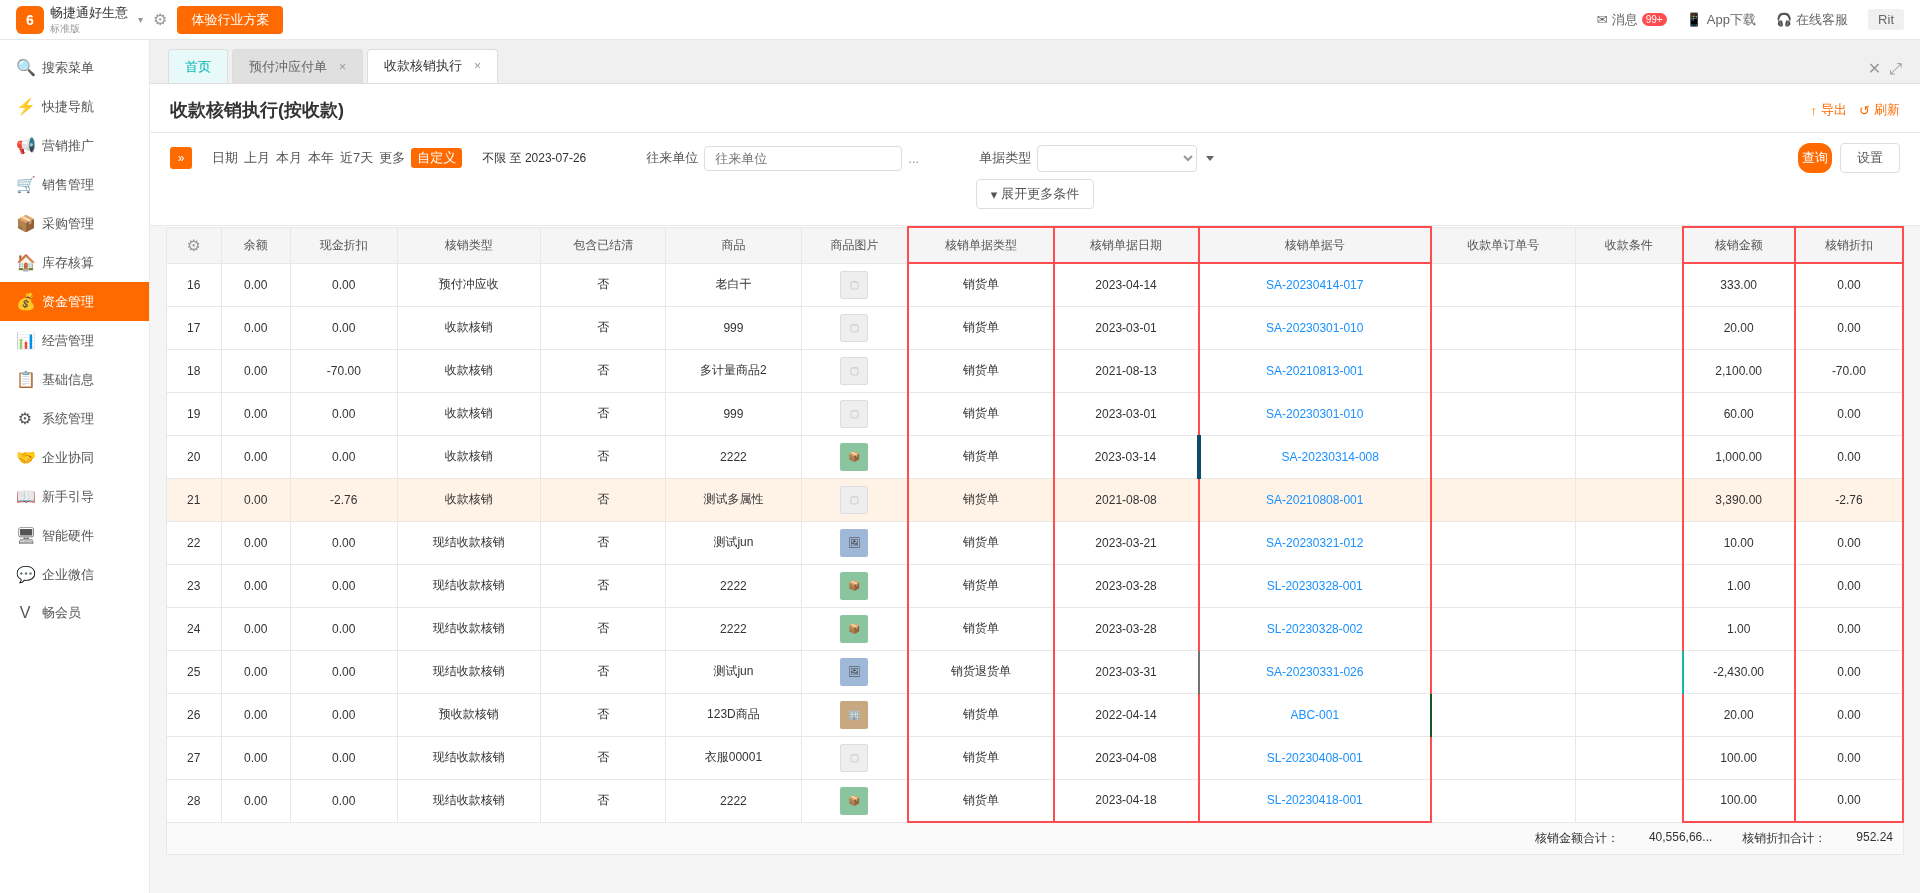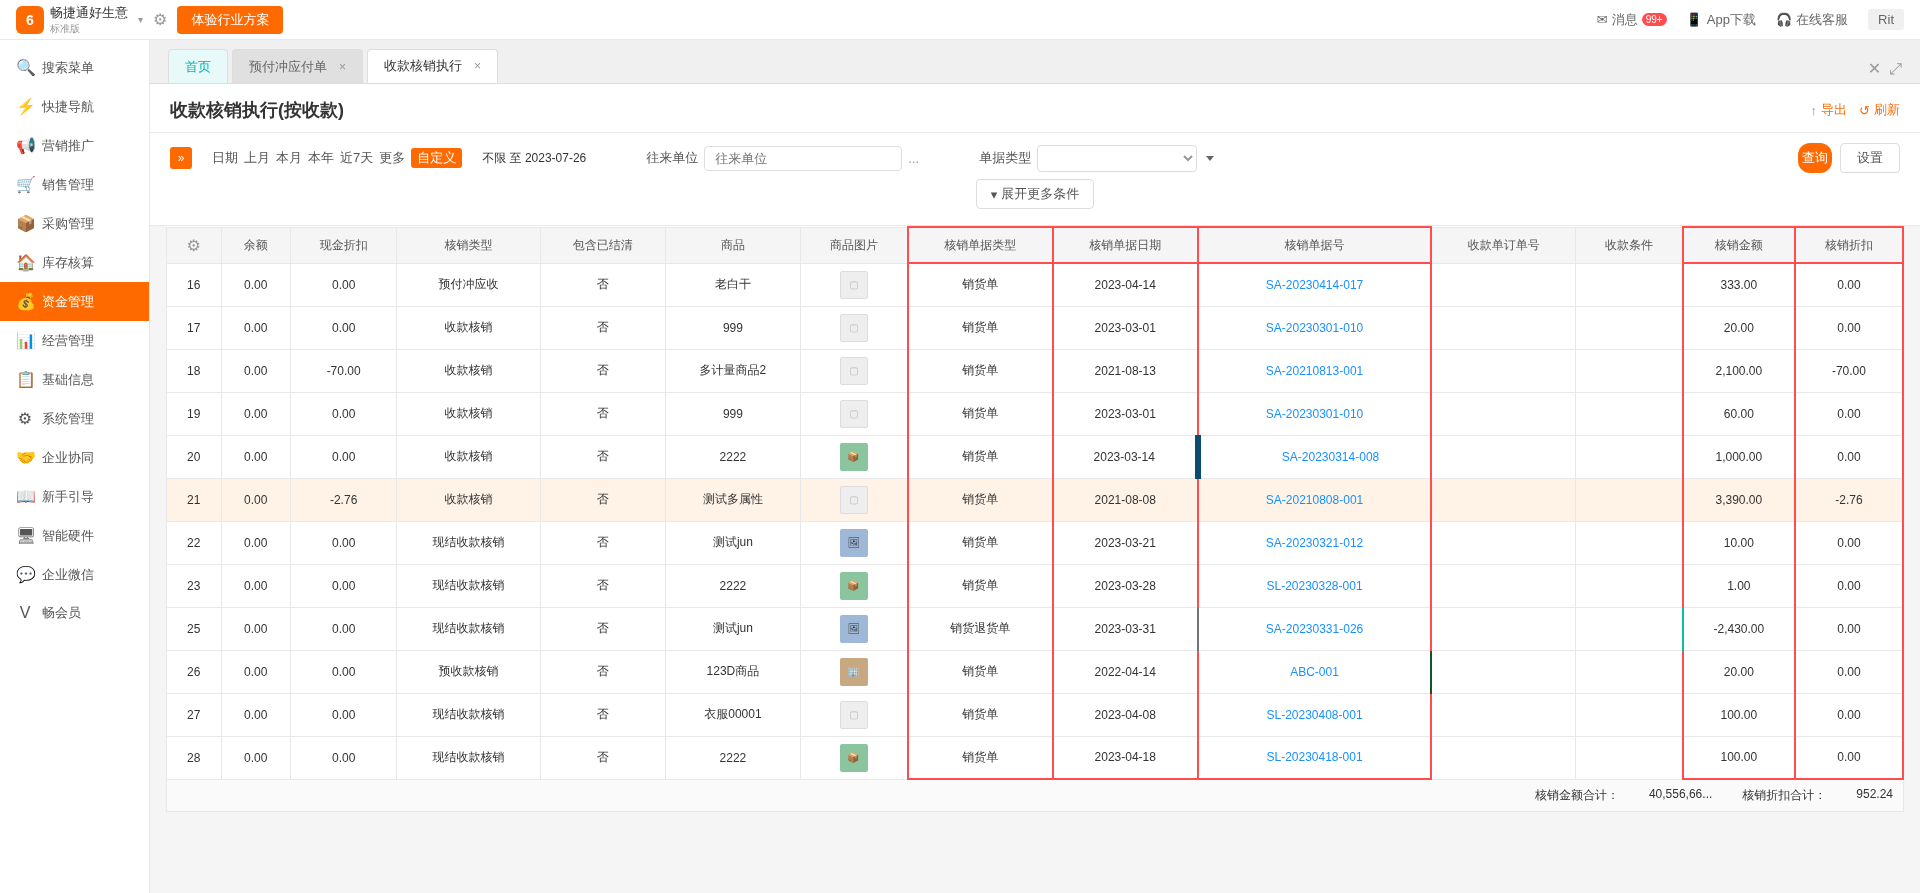--- a/index.html
+++ b/index.html
@@ -349,21 +349,21 @@
               <tr>
       <td>20</td>
       <td>0.00</td>
       <td class="">0.00</td>
       <td>收款核销</td>
       <td>否</td>
       <td>2222</td>
       <td><div style="width:28px;height:28px;background:#8bc5a0;display:inline-flex;align-items:center;justify-content:center;border-radius:2px;font-size:10px;">📦</div></td>
       <td style="border-left:2px solid #ff4d4f;border-right:2px solid #ff4d4f;">销货单</td>
       <td style="border-left:2px solid #ff4d4f;border-right:2px solid #ff4d4f;">2023-03-14</td>
-      <td style="border-left:6px solid #0c4a6e;border-right:2px solid #ff4d4f;padding-left:40px;"><a class="text-link">SA-20230314-008</a></td>
+      <td style="border-left:4px solid #0c4a6e;border-right:2px solid #ff4d4f;padding-left:40px;"><a class="text-link">SA-20230314-008</a></td>
       <td></td>
       <td></td>
       <td style="border-left:2px solid #ff4d4f;border-right:2px solid #ff4d4f;" class="">1,000.00</td>
       <td style="border-left:2px solid #ff4d4f;border-right:2px solid #ff4d4f;" class="">0.00</td>
     </tr>
               <tr class="highlight">
       <td>21</td>
       <td>0.00</td>
       <td class="text-red">-2.76</td>
       <td>收款核销</td>
@@ -398,20 +398,36 @@
       <td>23</td>
       <td>0.00</td>
       <td class="">0.00</td>
       <td>现结收款核销</td>
       <td>否</td>
       <td>2222</td>
       <td><div style="width:28px;height:28px;background:#8bc5a0;display:inline-flex;align-items:center;justify-content:center;border-radius:2px;font-size:10px;">📦</div></td>
       <td style="border-left:2px solid #ff4d4f;border-right:2px solid #ff4d4f;">销货单</td>
       <td style="border-left:2px solid #ff4d4f;border-right:2px solid #ff4d4f;">2023-03-28</td>
       <td style="border-left:2px solid #ff4d4f;border-right:2px solid #ff4d4f;"><a class="text-link">SL-20230328-001</a></td>
+      <td></td>
+      <td></td>
+      <td style="border-left:2px solid #ff4d4f;border-right:2px solid #ff4d4f;" class="">1.00</td>
+      <td style="border-left:2px solid #ff4d4f;border-right:2px solid #ff4d4f;" class="">0.00</td>
+    </tr>
+              <tr>
+      <td>24</td>
+      <td>0.00</td>
+      <td class="">0.00</td>
+      <td>现结收款核销</td>
+      <td>否</td>
+      <td>2222</td>
+      <td><div style="width:28px;height:28px;background:#8bc5a0;display:inline-flex;align-items:center;justify-content:center;border-radius:2px;font-size:10px;">📦</div></td>
+      <td style="border-left:2px solid #ff4d4f;border-right:2px solid #ff4d4f;">销货单</td>
+      <td style="border-left:2px solid #ff4d4f;border-right:2px solid #ff4d4f;">2023-03-28</td>
+      <td style="border-left:2px solid #ff4d4f;border-right:2px solid #ff4d4f;"><a class="text-link">SL-20230328-002</a></td>
       <td></td>
       <td></td>
       <td style="border-left:2px solid #ff4d4f;border-right:2px solid #ff4d4f;" class="">1.00</td>
       <td style="border-left:2px solid #ff4d4f;border-right:2px solid #ff4d4f;" class="">0.00</td>
     </tr>
               <tr>
       <td>25</td>
       <td>0.00</td>
       <td class="">0.00</td>
       <td>现结收款核销</td>

